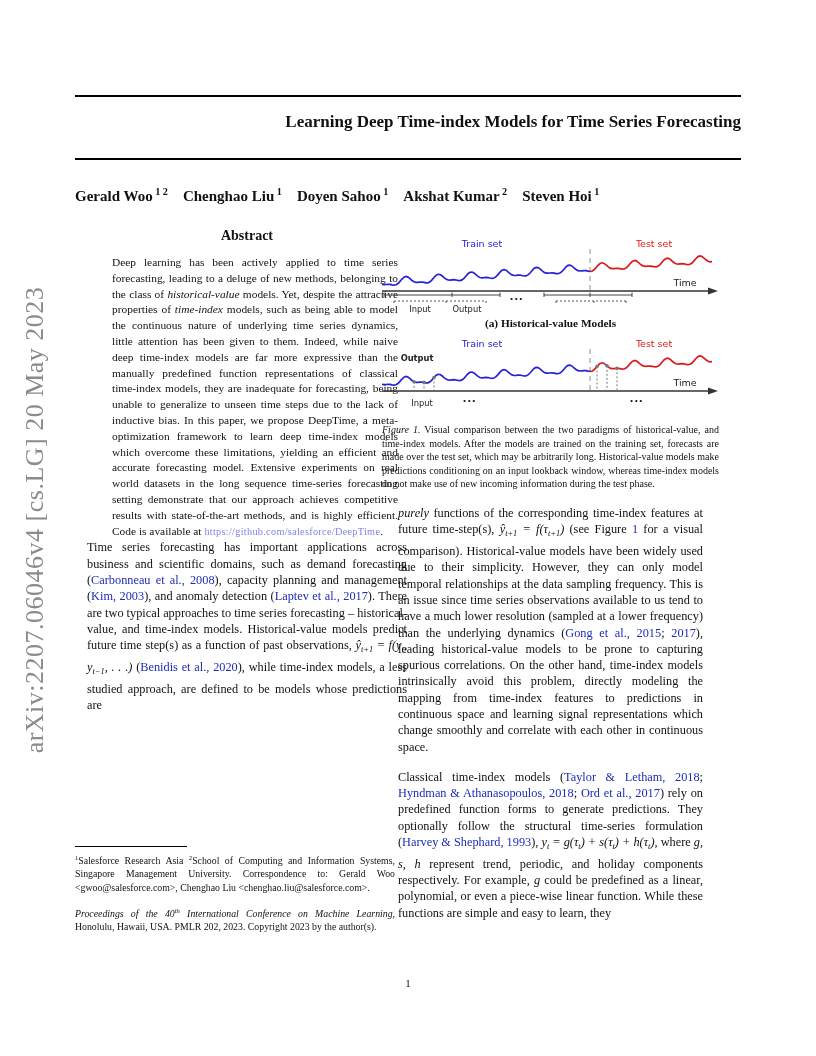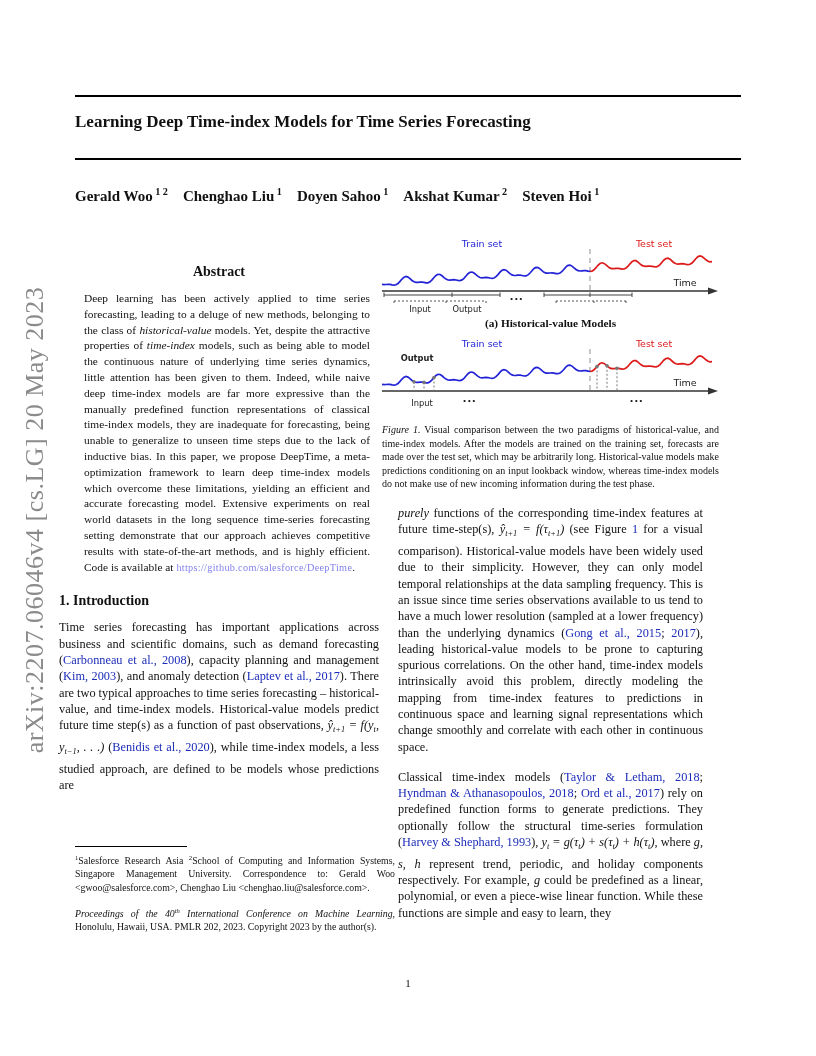--- a/index.html
+++ b/index.html
@@ -6,26 +6,26 @@
   .page{position:relative;width:816px;height:1056px;background:#fff;overflow:hidden;
         font-family:"Liberation Serif",serif;color:#111;}
 
   .watermark{position:absolute;left:-215px;top:505px;width:500px;height:30px;
              transform:rotate(-90deg);text-align:center;font-size:26px;color:#8b8b8b;
              letter-spacing:.5px;white-space:nowrap;}
 
   .rule{position:absolute;left:75px;width:666px;height:2px;background:#000;}
   #rule-top{top:95px;} #rule-mid{top:158px;}
 
-  .title{position:absolute;left:75px;top:112px;width:666px;text-align:left;
+  .title{position:absolute;left:75px;top:112px;width:666px;text-align:right;
          font-size:17px;font-weight:bold;}
   .authors{position:absolute;left:75px;top:186px;width:666px;
            font-size:15px;font-weight:bold;font-family:Liberation Serif, serif;}
 
-  .col-left{position:absolute;left:59px;top:228px;width:320px;margin-top:36px;}
+  .col-left{position:absolute;left:87px;top:228px;width:320px;}
   .abstract-heading{text-align:center;font-weight:bold;font-size:14px;margin:0 0 11px;}
   .abstract-body{margin:0 9px 0 25px;font-size:11.4px;line-height:15.8px;text-align:justify;}
   .section-heading{font-weight:bold;font-size:14px;margin:18px 0 10px;}
   .body-text{font-size:12.3px;line-height:16.3px;text-align:justify;margin:0;}
 
   .footnote-block{position:absolute;left:75px;top:846px;width:320px;background:#fff;}
   .footnote-rule{width:112px;height:1px;background:#000;margin:0 0 4px;}
   .footnote-text{font-size:9.8px;line-height:13.2px;text-align:justify;}
   .proceedings{font-size:9.8px;line-height:13.2px;text-align:justify;margin-top:10px;}
 
@@ -57,21 +57,20 @@
   <div class="watermark">arXiv:2207.06046v4  [cs.LG]  20 May 2023</div>
 
   <div class="rule" id="rule-top"></div>
   <div class="title">Learning Deep Time-index Models for Time Series Forecasting</div>
   <div class="rule" id="rule-mid"></div>
   <div class="authors"><span>Gerald Woo</span><span class="seg-sup"> 1 2</span><span>  </span><span>Chenghao Liu</span><span class="seg-sup"> 1</span><span>  </span><span>Doyen Sahoo</span><span class="seg-sup"> 1</span><span>  </span><span>Akshat Kumar</span><span class="seg-sup"> 2</span><span>  </span><span>Steven Hoi</span><span class="seg-sup"> 1</span></div>
 
   <div class="col-left">
     <div class="abstract-heading">Abstract</div>
     <p class="abstract-body"><span>Deep learning has been actively applied to time series forecasting, leading to a deluge of new methods, belonging to the class of </span><span class="seg-i">historical-value</span><span> models. Yet, despite the attractive properties of </span><span class="seg-i">time-index</span><span> models, such as being able to model the continuous nature of underlying time series dynamics, little attention has been given to them. Indeed, while naive deep time-index models are far more expressive than the manually predefined function representations of classical time-index models, they are inadequate for forecasting, being unable to generalize to unseen time steps due to the lack of inductive bias. In this paper, we propose DeepTime, a meta-optimization framework to learn deep time-index models which overcome these limitations, yielding an efficient and accurate forecasting model. Extensive experiments on real world datasets in the long sequence time-series forecasting setting demonstrate that our approach achieves competitive results with state-of-the-art methods, and is highly efficient. Code is available at </span><span class="seg-l">https://github.com/salesforce/DeepTime</span><span>.</span></p>
-    <div class="section-heading">1. Introduction</div>
     <p class="body-text"><span>Time series forecasting has important applications across business and scientific domains, such as demand forecasting (</span><span class="seg-c">Carbonneau et al., 2008</span><span>), capacity planning and management (</span><span class="seg-c">Kim, 2003</span><span>), and anomaly detection (</span><span class="seg-c">Laptev et al., 2017</span><span>). There are two typical approaches to time series forecasting – historical-value, and time-index models. Historical-value models predict future time step(s) as a function of past observations, </span><span class="seg-m">ŷ</span><span class="seg-sub">t+1</span><span class="seg-m"> = f(</span><span class="seg-m">y</span><span class="seg-sub">t</span><span class="seg-m">, </span><span class="seg-m">y</span><span class="seg-sub">t−1</span><span class="seg-m">, . . .)</span><span> (</span><span class="seg-c">Benidis et al., 2020</span><span>), while time-index models, a less studied approach, are defined to be models whose predictions are</span></p>
   </div>
 
   <div class="footnote-block">
     <div class="footnote-rule"></div>
     <div class="footnote-text"><span class="seg-sup">1</span><span>Salesforce Research Asia </span><span class="seg-sup">2</span><span>School of Computing and Information Systems, Singapore Management University. Correspondence to: Gerald Woo &lt;gwoo@salesforce.com&gt;, Chenghao Liu &lt;chenghao.liu@salesforce.com&gt;.</span></div>
     <div class="proceedings"><span class="seg-i">Proceedings of the 40</span><span class="seg-supi">th</span><span class="seg-i"> International Conference on Machine Learning</span><span>, Honolulu, Hawaii, USA. PMLR 202, 2023. Copyright 2023 by the author(s).</span></div>
   </div>
 
   <div class="col-right">

